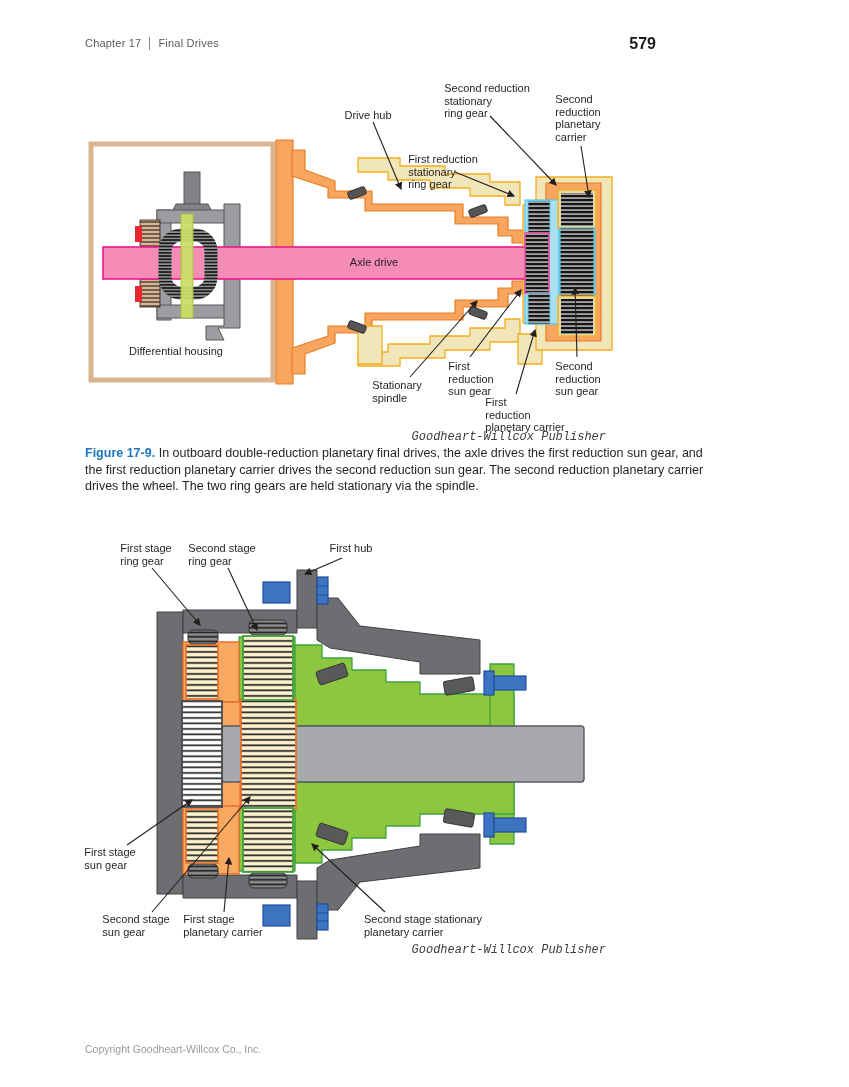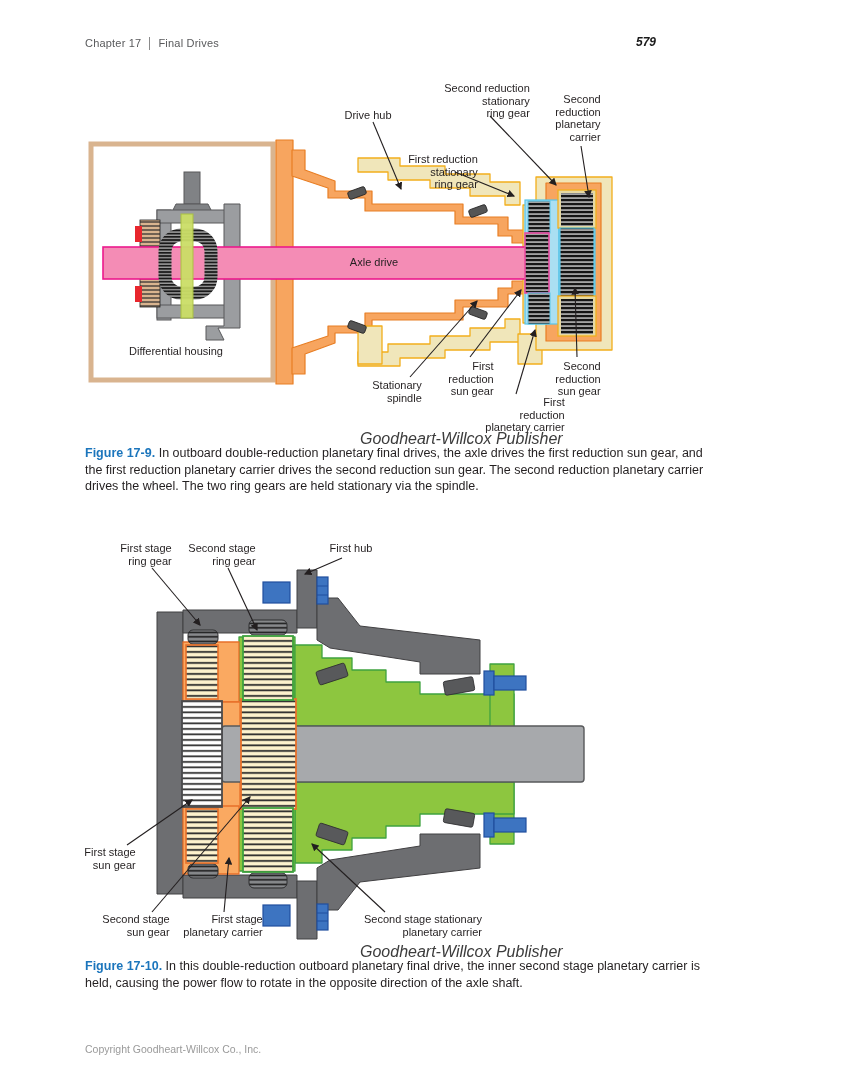--- a/index.html
+++ b/index.html
@@ -4,26 +4,26 @@
 <style>
   :root{
     --text:#231f20; --accent:#1b75bc; --muted:#58595b; --footer:#9a9a9a;
   }
   html,body{margin:0;padding:0;background:#fff;}
   .page{position:relative;width:719px;height:1087px;background:#fff;overflow:hidden;
         font-family:"Liberation Sans", sans-serif;color:var(--text);}
   
   .hdr{position:absolute;left:85px;top:37px;font-size:11px;color:var(--muted);letter-spacing:.2px;}
   .hdr .sep{display:inline-block;width:1px;height:13px;background:#8a8a8a;margin:0 8px;vertical-align:-3px;}
-  .pagenum{position:absolute;top:35px;right:63px;font-size:12px;font-weight:bold;color:#1a1a1a;font-style:italic;}
+  .pagenum{position:absolute;top:35px;right:63px;font-size:16px;font-weight:bold;color:#1a1a1a;}
   
-  .lbl{position:absolute;transform:translateX(-50%);text-align:right;font-size:11px;
+  .lbl{position:absolute;transform:translateX(-50%);text-align:left;font-size:11px;
        line-height:12.5px;white-space:pre-line;color:var(--text);}
-  .credit{position:absolute;left:360px;width:246px;font-size:16px;
-          font-style:italic;color:#3c3c3c;}
+  .credit{position:absolute;left:360px;width:246px;text-align:right;font-size:12px;
+          font-style:italic;color:#3c3c3c;font-family:Liberation Mono, monospace;}
   
   .caption{position:absolute;left:85px;width:620px;font-size:12.5px;line-height:16.5px;margin:0;}
   .cap-lead{color:var(--accent);font-weight:bold;text-align:center;}
   .ftr{position:absolute;left:85px;top:1043px;font-size:10.5px;color:var(--footer);}
   svg{position:absolute;overflow:visible;}
 </style>
 </head>
 <body>
 
 <div class="page">
@@ -252,16 +252,15 @@
   <div class="lbl" style="left:110px;top:846px">First stage
 sun gear</div>
   <div class="lbl" style="left:136px;top:913px">Second stage
 sun gear</div>
   <div class="lbl" style="left:223px;top:913px">First stage
 planetary carrier</div>
   <div class="lbl" style="left:423px;top:913px">Second stage stationary
 planetary carrier</div>
   <div class="credit" style="top:943px">Goodheart-Willcox Publisher</div>
 
-  <p class="caption" style="top:958px"><span class="cap-lead">Figure 17-10.</span> <span>In this double-reduction outboard planetary final drive, the inner second stage planetary carrier is held, causing the power flow to rotate in the opposite direction of the axle shaft.</span></p>
 
   <div class="ftr">Copyright Goodheart-Willcox Co., Inc.</div>
 </div>
 
 </body></html>

